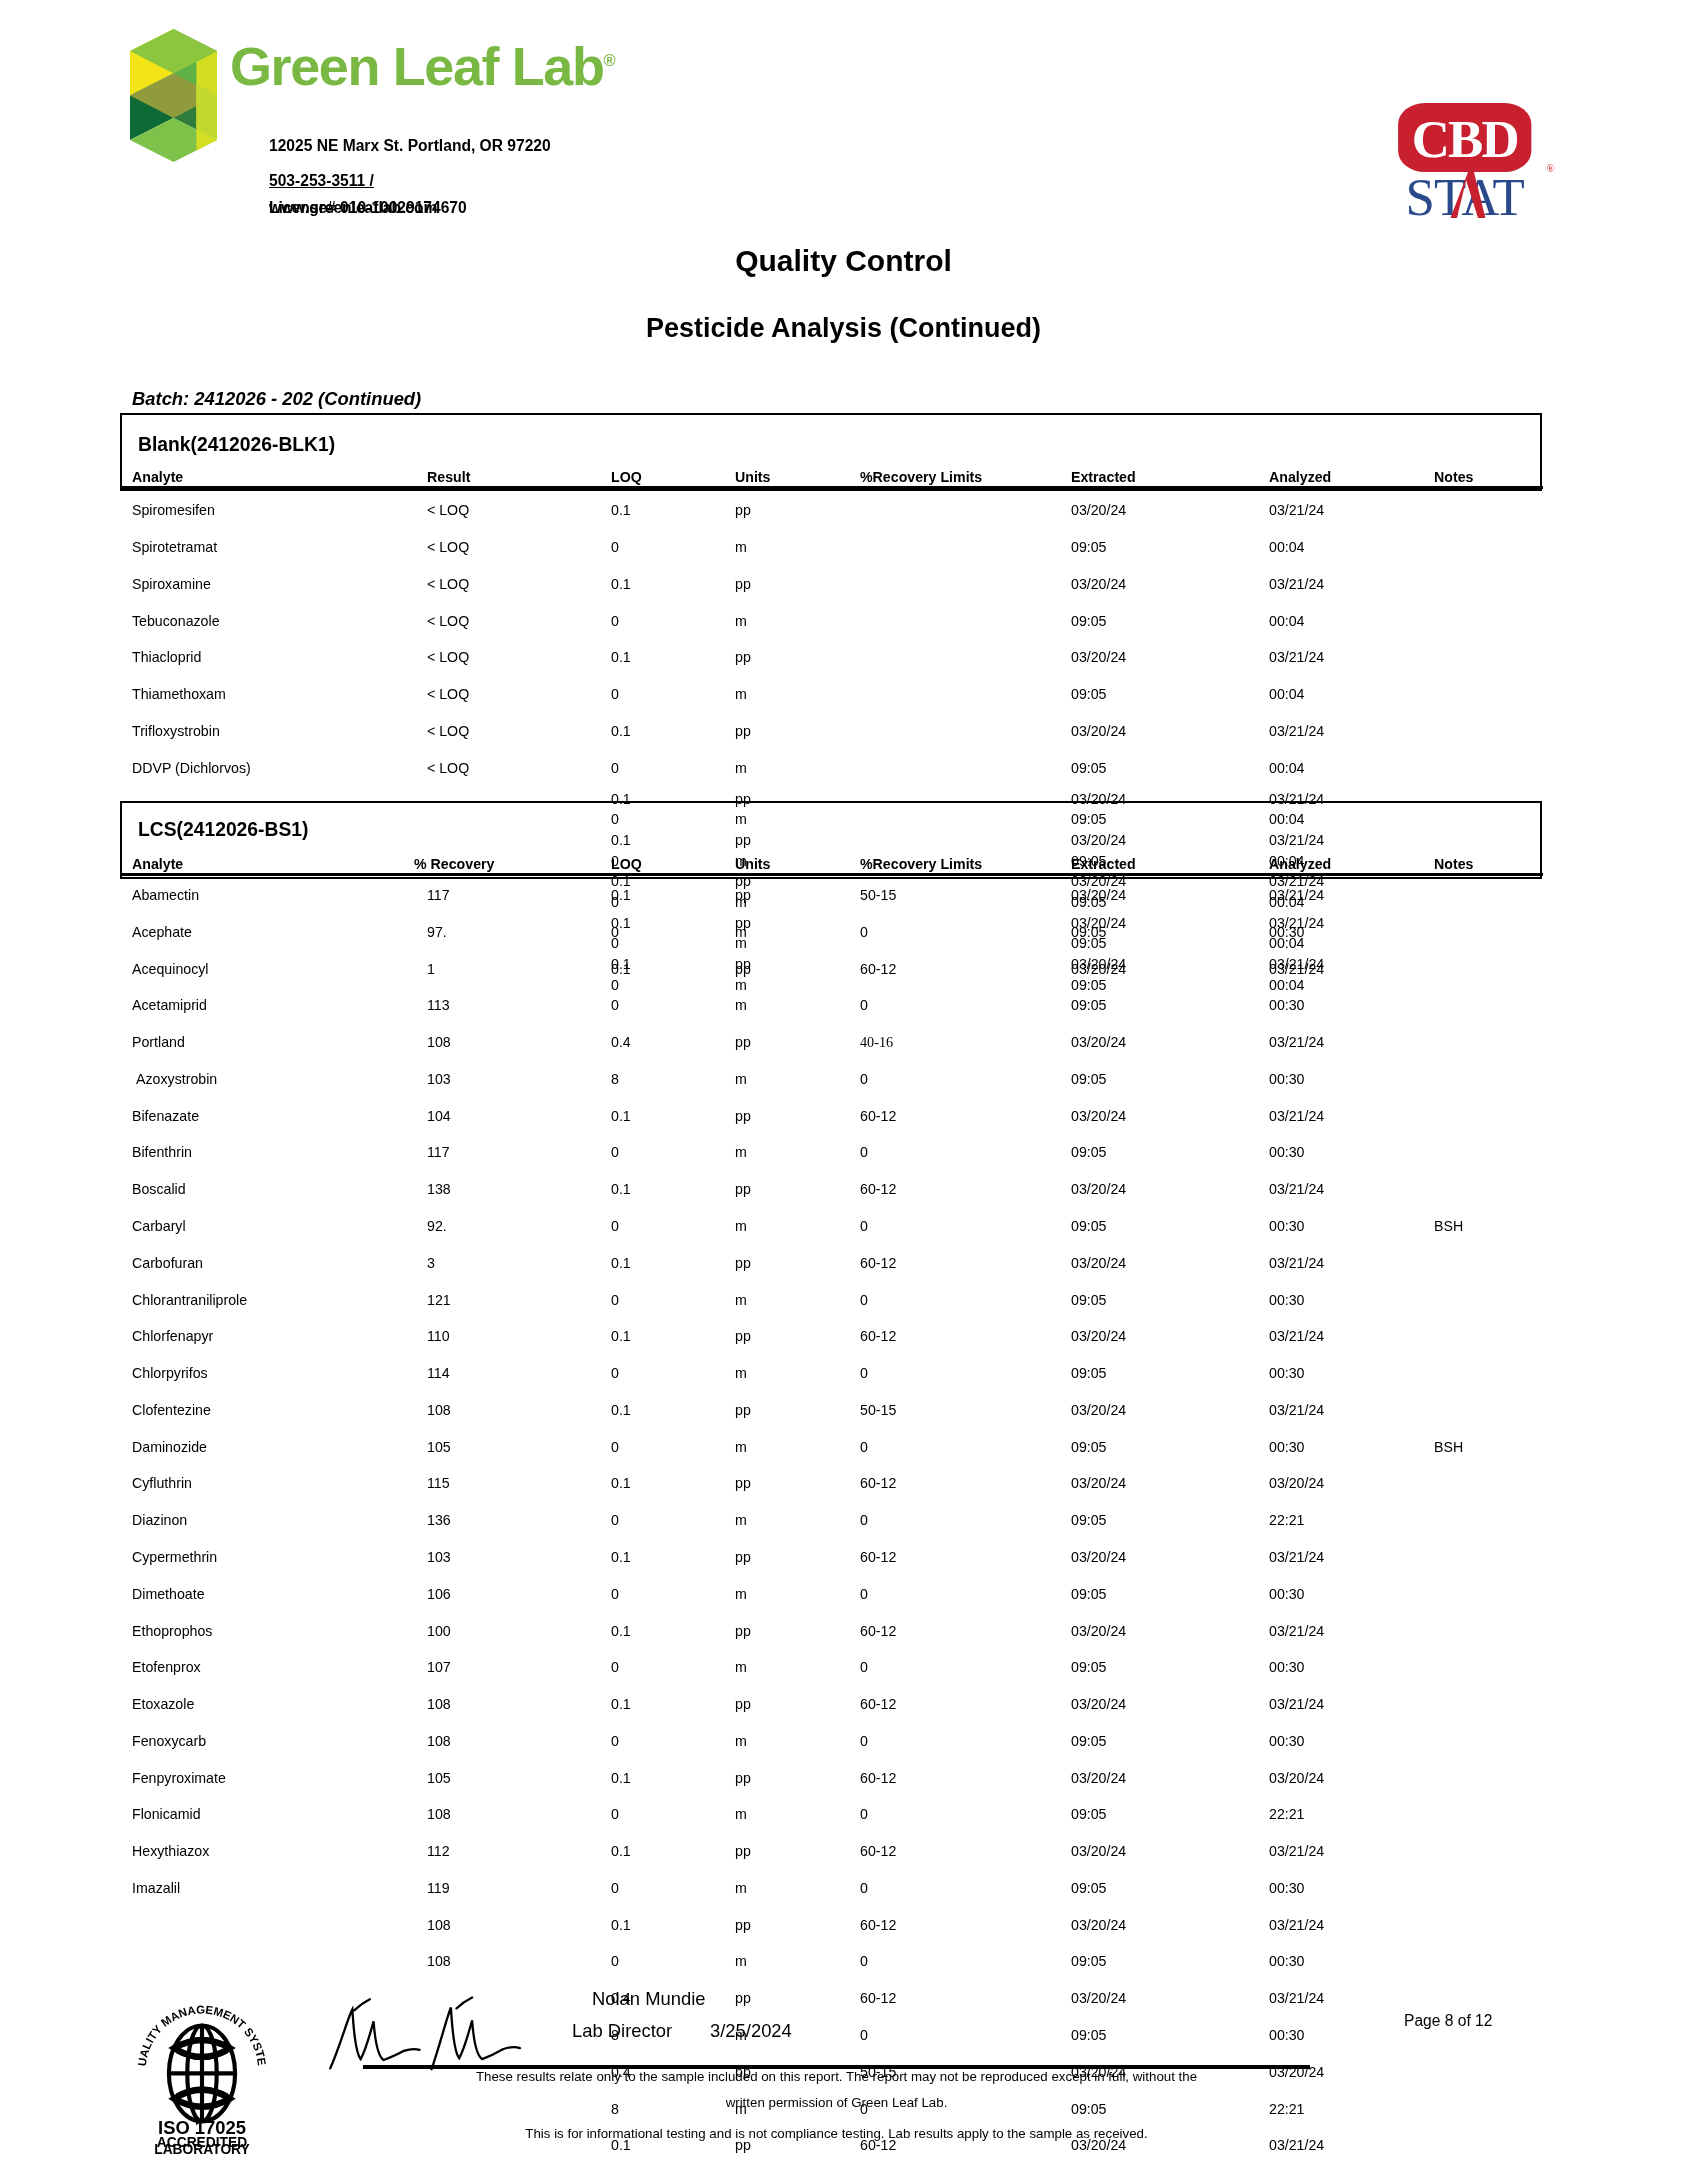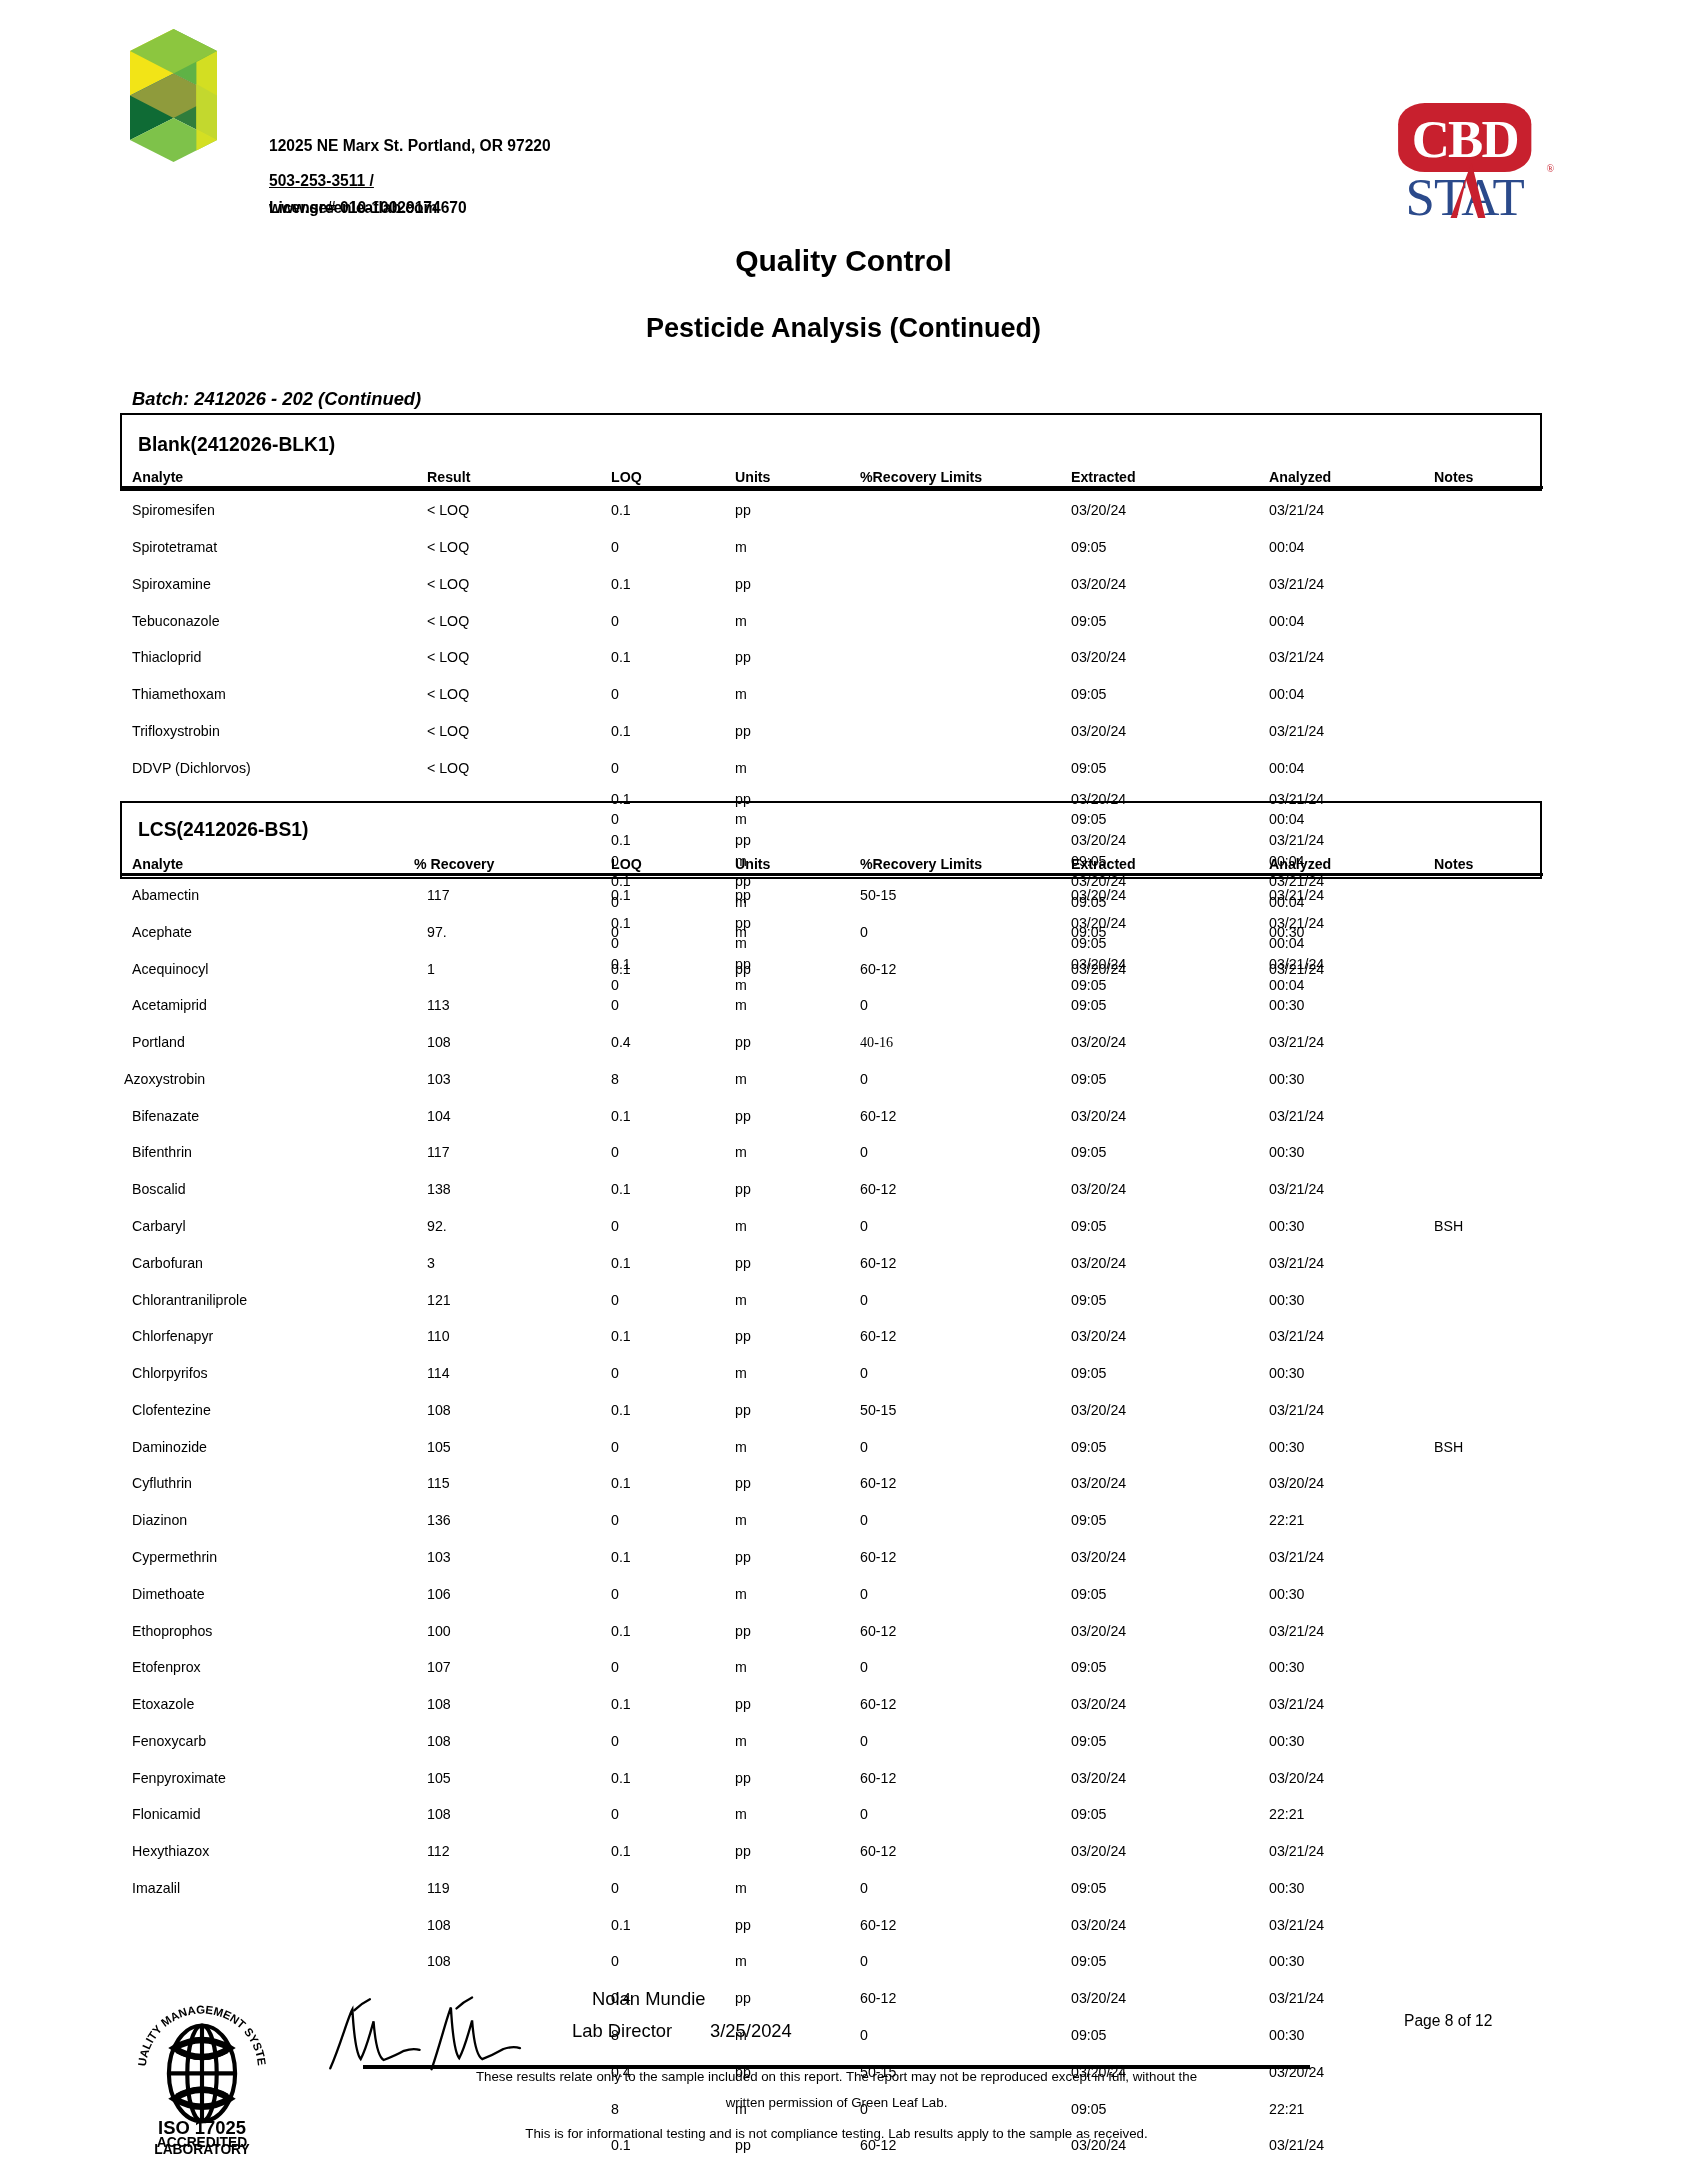--- a/index.html
+++ b/index.html
@@ -61,20 +61,21 @@
       <polygon points="95,0 190,48 95,97 0,48" fill="#8cc63f"></polygon>
       <polygon points="95,97 190,145 190,242 95,194" fill="#2f7d3c"></polygon>
       <polygon points="95,97 0,145 0,242 95,194" fill="#0f6b35"></polygon>
       <polygon points="95,97 190,145 95,194 0,145" fill="#8f9b3c"></polygon>
       <polygon points="95,194 190,242 95,290 0,242" fill="#7ec24a"></polygon>
       <polygon points="190,48 190,242 145,265 145,72" fill="#d9e021" opacity="0.95"></polygon>
       <polygon points="145,120 190,145 190,242 145,218" fill="#c3d82e"></polygon>
     </svg>
   </div>
 
+  <div class="logo-word"><span>Green Leaf Lab</span><span class="reg">®</span></div>
 
   <div class="addr addr1">12025 NE Marx St. Portland, OR 97220</div>
   <div class="addr addr2">503-253-3511 /</div>
   <div class="addr addr3a">License# 010-10029174670</div>
   <div class="addr addr3b">www.greenleaflab.com</div>
 
 
   <div class="cbdstat">
     <svg viewBox="0 0 370 250" width="170" height="115">
       <rect x="22" y="0" width="290" height="150" rx="58" ry="46" fill="#c8202e"></rect>
@@ -228,21 +229,21 @@
       <div class="cell" style="left: 860px; top: 997px;">0</div>
       <div class="cell" style="left: 1071px; top: 997px;">09:05</div>
       <div class="cell" style="left: 1269px; top: 997px;">00:30</div>
       <div class="cell" style="left: 132px; top: 1034px;">Portland</div>
       <div class="cell" style="left: 427px; top: 1034px;">108</div>
       <div class="cell" style="left: 611px; top: 1034px;">0.4</div>
       <div class="cell" style="left: 735px; top: 1034px;">pp</div>
       <div class="cell" style="left: 860px; top: 1034px; font-family: Liberation Serif, serif;">40-16</div>
       <div class="cell" style="left: 1071px; top: 1034px;">03/20/24</div>
       <div class="cell" style="left: 1269px; top: 1034px;">03/21/24</div>
-      <div class="cell" style="left: 124px; top: 1071px;">Azoxystrobin</div>
+      <div class="cell" style="left: 136px; top: 1071px;">Azoxystrobin</div>
       <div class="cell" style="left: 427px; top: 1071px;">103</div>
       <div class="cell" style="left: 611px; top: 1071px;">8</div>
       <div class="cell" style="left: 735px; top: 1071px;">m</div>
       <div class="cell" style="left: 860px; top: 1071px;">0</div>
       <div class="cell" style="left: 1071px; top: 1071px;">09:05</div>
       <div class="cell" style="left: 1269px; top: 1071px;">00:30</div>
       <div class="cell" style="left: 132px; top: 1108px;">Bifenazate</div>
       <div class="cell" style="left: 427px; top: 1108px;">104</div>
       <div class="cell" style="left: 611px; top: 1108px;">0.1</div>
       <div class="cell" style="left: 735px; top: 1108px;">pp</div>

